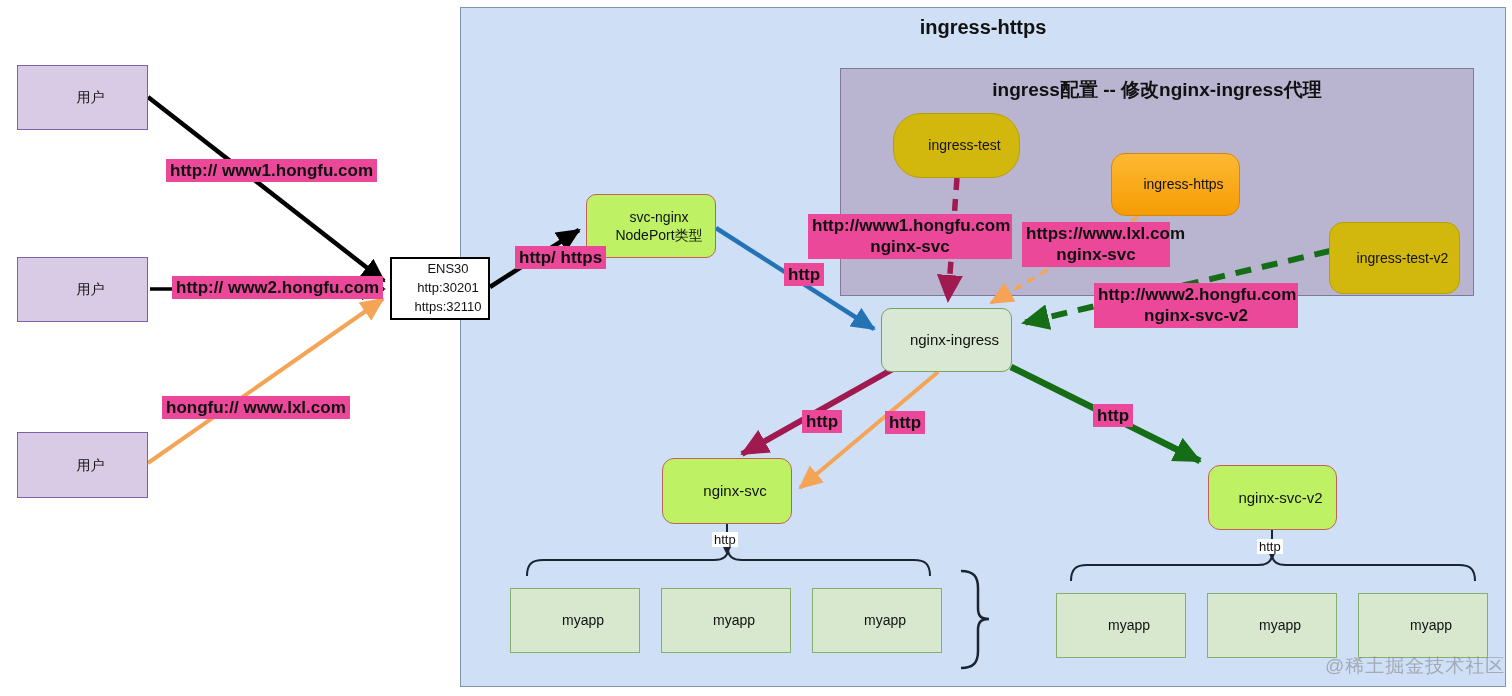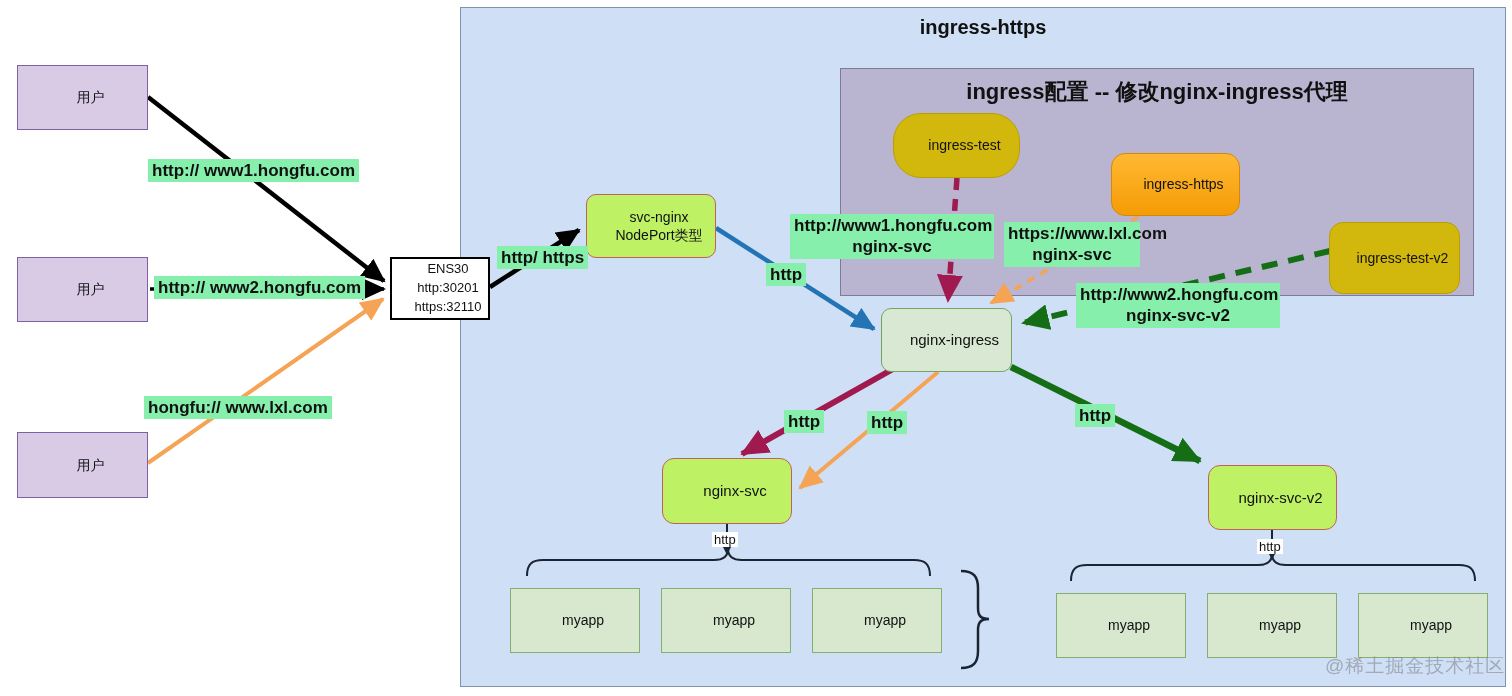--- a/index.html
+++ b/index.html
@@ -5,34 +5,34 @@
   html,body{margin:0;padding:0;background:#ffffff;}
   #canvas{
     position:relative;width:1512px;height:696px;background:#ffffff;overflow:hidden;
     font-family:"Liberation Sans","DejaVu Sans",sans-serif;color:#111;
   }
   .abs{position:absolute;box-sizing:border-box;}
   
   .blue-container{background:#cfe0f6;border:1px solid #8292ae;z-index:1;}
   .panel{background:#b9b5d0;border:1px solid #7f7a99;z-index:2;}
   .big-title{font-size:20px;font-weight:700;text-align:center;z-index:3;}
-  .panel-title{font-size:22px;font-weight:700;text-align:center;width:100%;z-index:3;}
+  .panel-title{font-size:19px;font-weight:700;text-align:center;width:100%;z-index:3;}
   
   .node{display:flex;align-items:center;justify-content:center;text-align:center;
         font-size:14px;line-height:1.3;z-index:6;padding-left:16px;}
   .user-box{background:#d9cbe5;border:1px solid #7e61a5;}
   .ens-box{background:#ffffff;border:2px solid #000;font-size:13px;line-height:1.45;z-index:6;}
   .pink{background:#bef264;border:1.5px solid #c2605c;border-radius:12px;}
   .green{background:#d9e8d2;border:1.5px solid #77a35f;border-radius:10px;}
   .myapp{background:#d7e8cf;border:1px solid #86ae6f;}
   .yellow{background:#d2b70d;border:1.5px solid #b89f05;border-radius:14px;}
   .orange-grad{background:linear-gradient(#ffb832,#f59c05);border:1.5px solid #d4880a;border-radius:14px;}
   
-  .elabel{background:#86efac;font-size:17px;font-weight:700;white-space:nowrap;
-          padding:1px 4px;z-index:8;line-height:1.25;}
+  .elabel{background:#ec4899;font-size:17px;font-weight:700;white-space:nowrap;
+          padding:1px 4px;z-index:8;line-height:1.25;margin-left:18px;}
   .elabel-center{text-align:center;}
   .slabel{background:#ffffff;font-size:13px;font-weight:400;white-space:nowrap;
           padding:0 2px;z-index:8;}
   .watermark{font-size:19px;color:rgba(135,135,142,0.62);z-index:9;white-space:nowrap;
              letter-spacing:1px;}
   svg.wires{position:absolute;left:0;top:0;z-index:4;}
 </style>
 </head>
 <body>
 
@@ -170,21 +170,21 @@
   <div class="abs elabel" style="left:784px;top:410px;">http</div>
   <div class="abs elabel" style="left:867px;top:411px;">http</div>
   <div class="abs elabel" style="left:1075px;top:404px;">http</div>
   <div class="abs slabel" style="left:712px;top:532px;">http</div>
   <div class="abs slabel" style="left:1257px;top:539px;">http</div>
 
   <div class="abs elabel elabel-center" style="left:790px;top:214px;width:204px;">
     <div>http://www1.hongfu.com</div>
     <div>nginx-svc</div>
   </div>
-  <div class="abs elabel elabel-center" style="left:1004px;top:222px;width:136px;">
+  <div class="abs elabel elabel-center" style="left:1004px;top:222px;width:148px;">
     <div>https://www.lxl.com</div>
     <div>nginx-svc</div>
   </div>
   <div class="abs elabel elabel-center" style="left:1076px;top:283px;width:204px;">
     <div>http://www2.hongfu.com</div>
     <div>nginx-svc-v2</div>
   </div>
 
   <div class="abs watermark" style="left:1325px;top:653px;">@稀土掘金技术社区</div>
 

